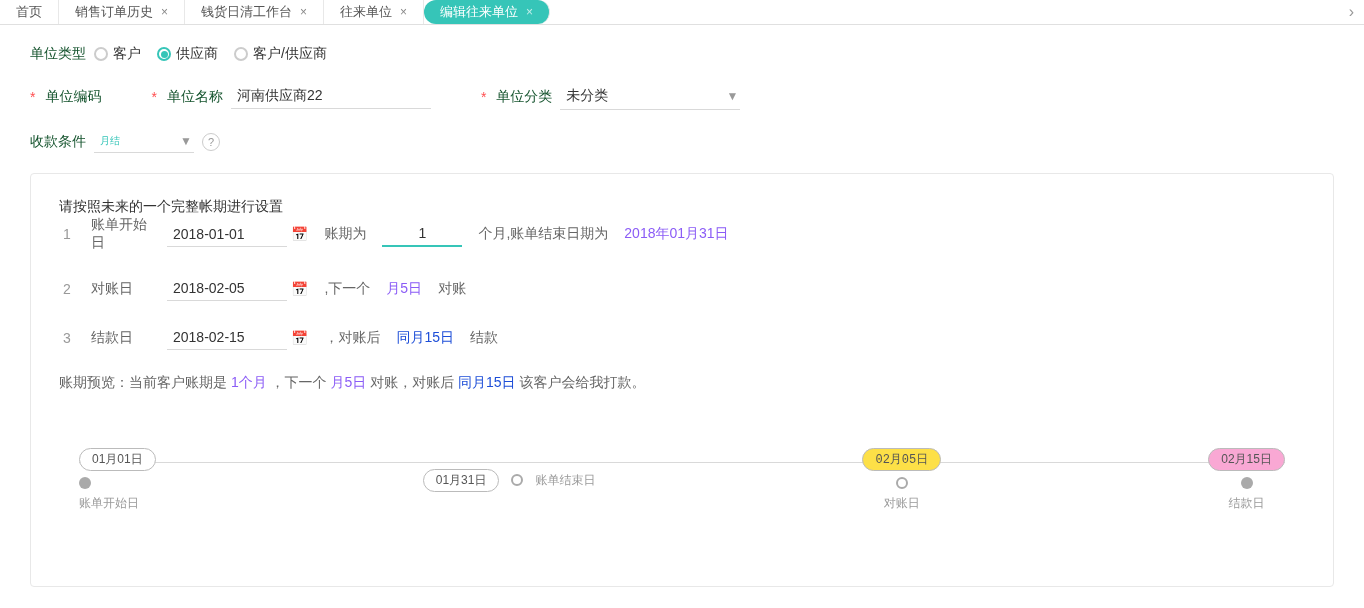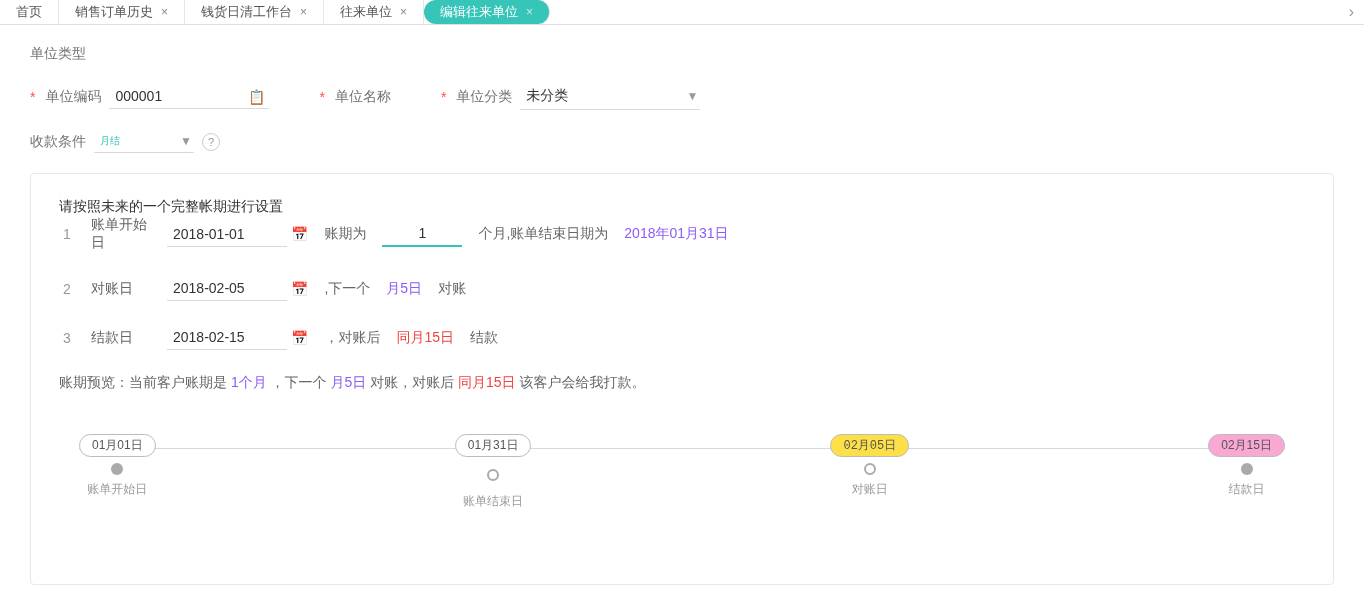--- a/index.html
+++ b/index.html
@@ -58,21 +58,21 @@
       align-items: center;
       margin-bottom: 20px;
       gap: 20px;
     }
     .form-group {
       display: flex;
       align-items: center;
       gap: 8px;
     }
     .form-label {
-      color: #737373;
+      color: #14532d;
       white-space: nowrap;
     }
     .required-star {
       color: #ff4d4f;
       margin-right: 2px;
     }
 
     
     .radio-group {
       display: flex;
@@ -225,39 +225,39 @@
       cursor: pointer;
       font-size: 14px;
       margin-left: 4px;
     }
 
     .period-desc {
       color: #666;
       font-size: 14px;
     }
     .highlight-orange { color: #8b5cf6; }
-    .highlight-teal { color: #ef4444; }
+    .highlight-teal { color: #1d4ed8; }
 
     .months-input {
       border: none;
       border-bottom: 2px solid #36c5b8;
       outline: none;
       padding: 4px 6px;
       font-size: 14px;
       color: #333;
       width: 80px;
       background: transparent;
       text-align: center;
     }
 
     
     .preview-text {
       font-size: 14px;
       color: #666;
-      margin-bottom: 22px;
+      margin-bottom: 36px;
     }
   </style>
 </head>
 <body>
 
 <div class="tab-bar">
   <div class="tab-item">
     <span>首页</span>
   </div>
   <div class="tab-item">
@@ -277,36 +277,47 @@
     <span class="tab-close">×</span>
   </div>
   <div class="tab-expand">›</div>
 </div>
 
 <div class="main-content">
 
   <div class="form-row">
     <div class="form-group">
       <span class="form-label">单位类型</span>
+      <div class="radio-group">
+        <label class="radio-item">
+          <div class="radio-circle"></div>
+          <span>客户</span>
+        </label>
+        <label class="radio-item">
+          <div class="radio-circle checked"></div>
+          <span>供应商</span>
+        </label>
+        <label class="radio-item">
+          <div class="radio-circle"></div>
+          <span>客户/供应商</span>
+        </label>
+      </div>
     </div>
   </div>
 
   <div class="form-row">
     <div class="form-group">
       <span class="required-star">*</span>
       <span class="form-label">单位编码</span>
-      <div class="input-wrapper">
-        <input class="input-field with-icon" value="000001" style="width: 160px;">
-        <span class="field-icon">📋</span>
-      </div>
     </div>
 
     <div class="form-group" style="margin-left:30px;">
       <span class="required-star">*</span>
       <span class="form-label">单位名称</span>
+      <input class="input-field" value="河南供应商22" style="width: 200px;">
     </div>
 
     <div class="form-group" style="margin-left:30px;">
       <span class="required-star">*</span>
       <span class="form-label">单位分类</span>
       <div class="select-full-wrapper">
         <span class="select-full-value">未分类</span>
         <span class="select-arrow">▼</span>
       </div>
     </div>
@@ -372,27 +383,27 @@
       <span class="highlight-teal">同月15日</span>
       <span>该客户会给我打款。</span>
     </div>
 
     <div style="position: relative; padding: 20px 20px 50px 20px;">
 
       <div style="position: absolute; top: 34px; left: 20px; right: 20px; height: 1px; background: #d9d9d9;"></div>
 
       <div style="display: flex; justify-content: space-between; position: relative;">
 
-        <div style="display: flex; flex-direction: column; align-items: center; gap: 6px; position: relative;">
+        <div style="display: flex; flex-direction: column; gap: 6px; position: relative;">
           <div style="background: #fff; border: 1px solid #bbb; border-radius: 12px; padding: 2px 12px; font-size: 12px; color: #555; white-space: nowrap; z-index:2; position: relative;">01月01日</div>
           <div style="width: 12px; height: 12px; border-radius: 50%; background: #aaa; z-index:2;"></div>
           <div style="font-size: 12px; color: #999; white-space: nowrap;">账单开始日</div>
         </div>
 
-        <div style="display: flex; flex-direction: column; align-items: center; gap: 12px; position: relative;">
+        <div style="display: flex; align-items: center; gap: 12px; position: relative;">
           <div style="background: #fff; border: 1px solid #bbb; border-radius: 12px; padding: 2px 12px; font-size: 12px; color: #555; white-space: nowrap; z-index:2; position: relative;">01月31日</div>
           <div style="width: 12px; height: 12px; border-radius: 50%; border: 2px solid #aaa; background: #fff; z-index:2;"></div>
           <div style="font-size: 12px; color: #999; white-space: nowrap;">账单结束日</div>
         </div>
 
         <div style="display: flex; flex-direction: column; align-items: center; gap: 6px; position: relative;">
           <div style="background: #fde047; border: 1px solid #bbb; border-radius: 12px; padding: 2px 12px; font-size: 12px; color: #555; white-space: nowrap; z-index:2; position: relative; font-family: Liberation Mono, monospace;">02月05日</div>
           <div style="width: 12px; height: 12px; border-radius: 50%; border: 2px solid #aaa; background: #fff; z-index:2;"></div>
           <div style="font-size: 12px; color: #999; white-space: nowrap;">对账日</div>
         </div>

